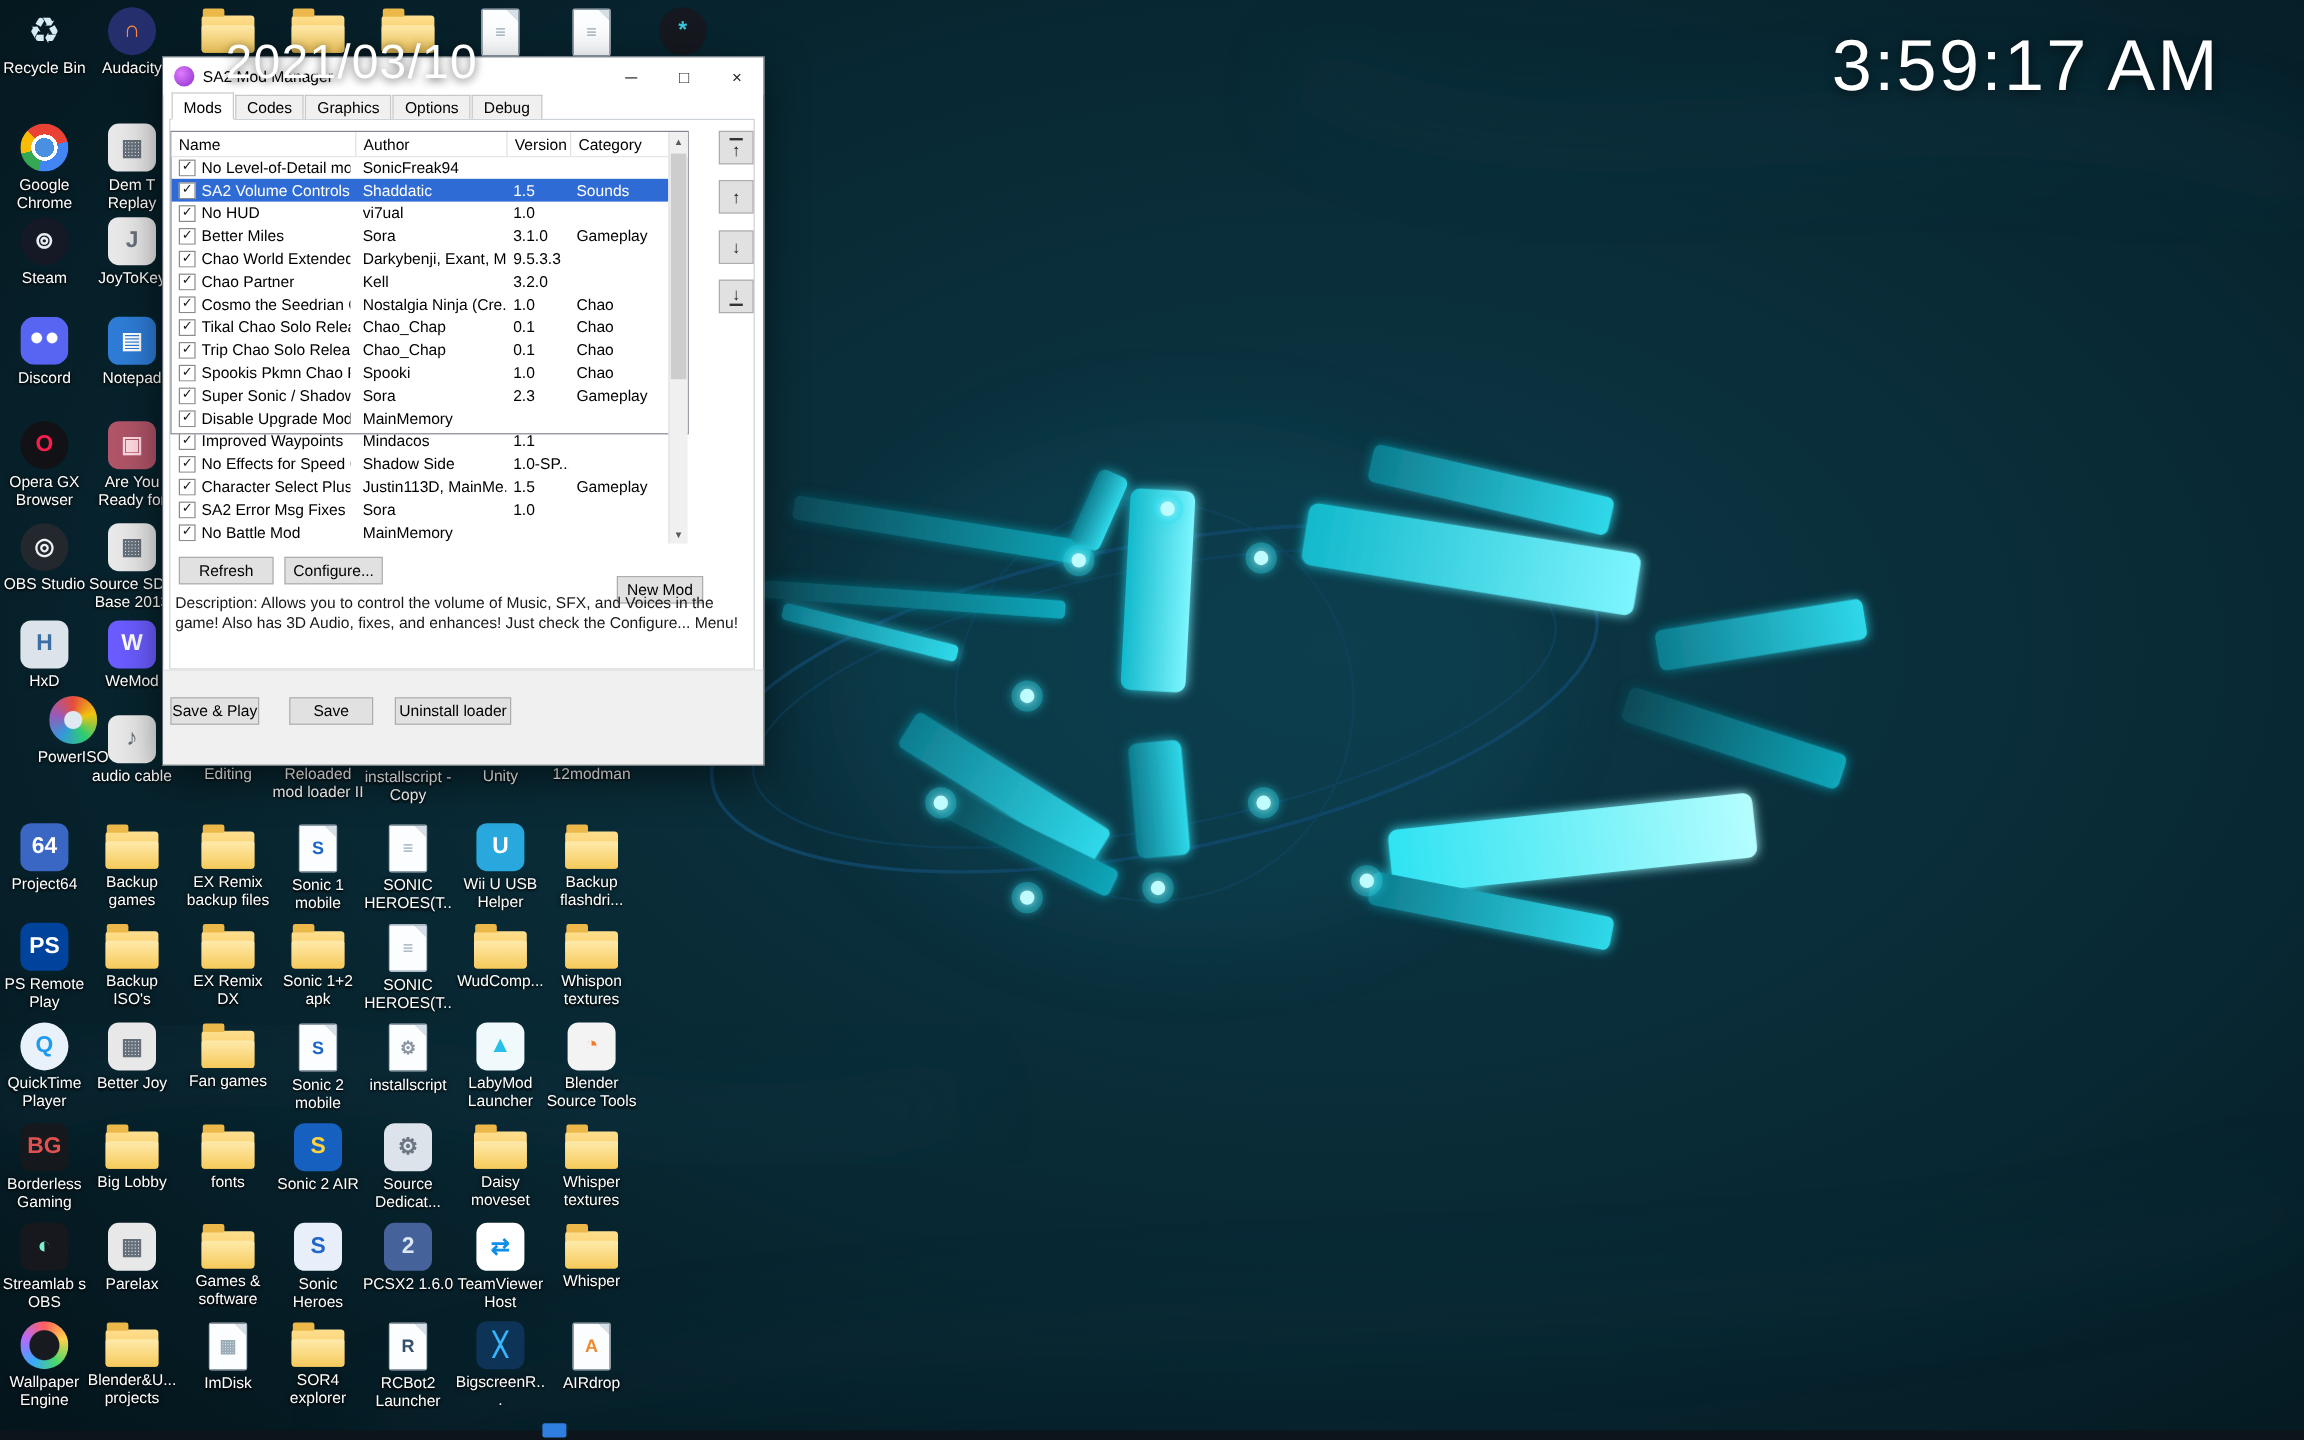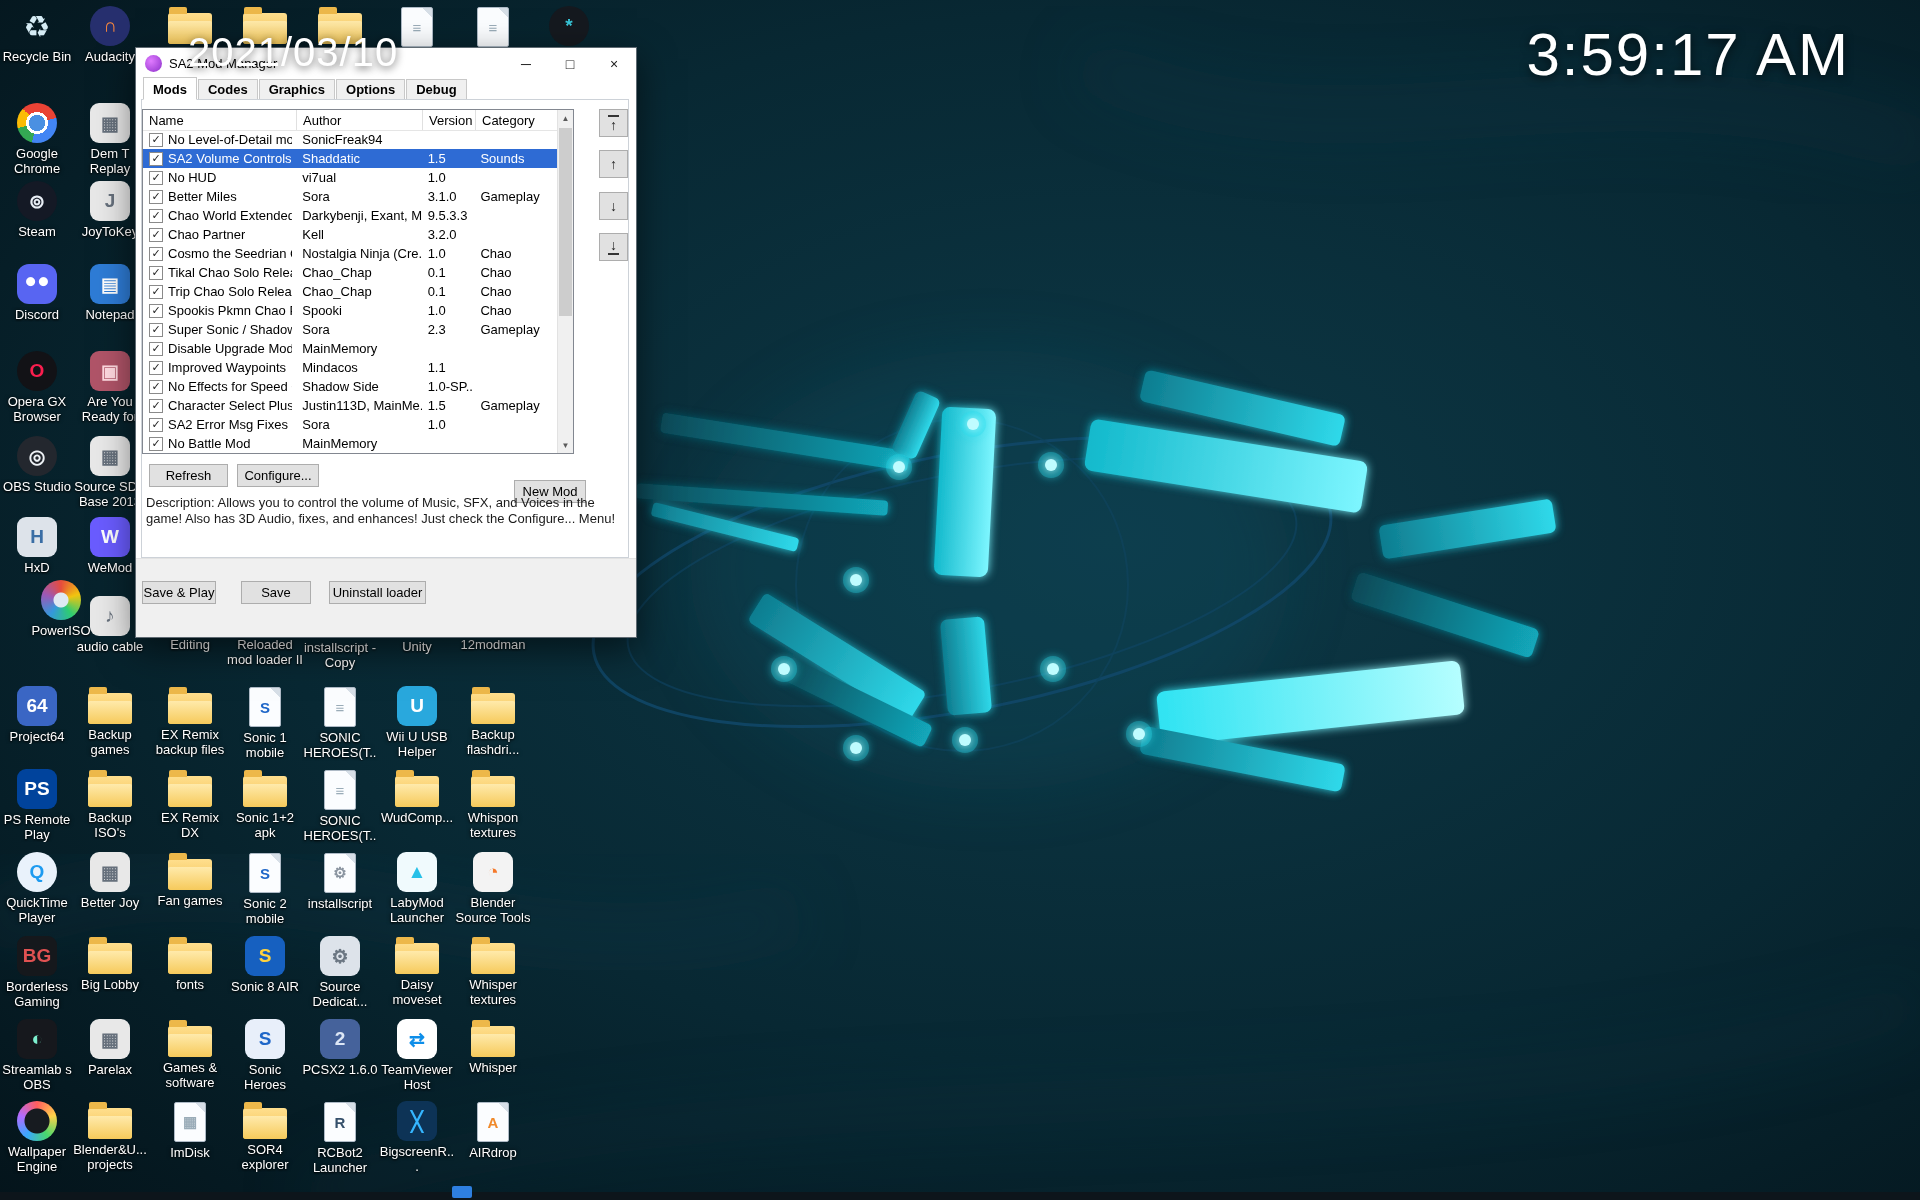--- a/index.html
+++ b/index.html
@@ -45,26 +45,26 @@
   .window{position:absolute;left:135px;top:47px;width:500px;height:589px;background:#fff;border:1px solid #5f6a72;
       box-shadow:0 12px 34px rgba(0,0,0,.55);z-index:10;font-size:13px;color:#000;}
   .titlebar{position:absolute;left:0;top:0;right:0;height:31px;display:flex;align-items:center;background:#fff;}
   .appico{width:17px;height:17px;border-radius:50%;margin:0 7px 0 9px;flex:none;
       background:radial-gradient(circle at 35% 35%,#e07bff,#8b2fc9);}
   .wtitle{font-size:13px;white-space:nowrap;}
   .winbtns{margin-left:auto;display:flex;height:100%;}
   .wb{width:44px;height:100%;display:flex;align-items:center;justify-content:center;font-size:14px;color:#222;}
 
   .tabs{position:absolute;left:7px;top:31px;height:20px;display:flex;align-items:flex-end;z-index:3;}
-  .tab{padding:2px 9px 2px;border:1px solid #c8c8c8;background:#f0f0f0;border-bottom:none;font-size:13px;margin-right:1px;font-weight:bold;}
+  .tab{padding:2px 9px 2px;border:1px solid #c8c8c8;background:#f0f0f0;border-bottom:none;font-size:13px;margin-right:1px;}
   .tab.sel{background:#fff;border-bottom:1px solid #fff;margin-bottom:-1px;padding-top:4px;}
 
   .tabpage{position:absolute;left:5px;top:51px;width:488px;height:459px;background:#fff;border:1px solid #cdd2d8;box-sizing:border-box;}
 
-  .modlist{position:absolute;left:6px;top:61px;width:432px;height:345px;border:1px solid #828790;background:#fff;box-sizing:border-box;}
+  .modlist{position:absolute;left:6px;top:61px;width:432px;height:253px;border:1px solid #828790;background:#fff;box-sizing:border-box;}
   .lheader{display:flex;height:20px;border-bottom:1px solid #e5e5e5;background:#fff;}
   .hcell{border-right:1px solid #e0e0e0;padding:3px 4px 0 6px;font-size:13px;box-sizing:border-box;white-space:nowrap;overflow:hidden;}
   .lrows{position:absolute;top:20px;left:0;width:414px;}
   .lrow{display:flex;height:19px;align-items:center;}
   .lrow.sel{background:#2e6bd4;color:#fff;}
   .lcell{padding:0 4px 0 6px;box-sizing:border-box;white-space:nowrap;overflow:hidden;font-size:13px;display:flex;align-items:center;}
   .cb{width:12px;height:12px;border:1px solid #8a8a8a;background:#fff;color:#1a1a1a;font-size:11px;line-height:11px;
       display:inline-flex;align-items:center;justify-content:center;margin-right:5px;flex:none;}
   .nm{white-space:nowrap;overflow:hidden;}
 
@@ -385,21 +385,21 @@
       <div class="dicon" style="left: 72px; top: 936px;">
         <div class="ik folder"></div>
         <div class="ilbl">Big Lobby</div>
       </div>
       <div class="dicon" style="left: 152px; top: 936px;">
         <div class="ik folder"></div>
         <div class="ilbl">fonts</div>
       </div>
       <div class="dicon" style="left: 227px; top: 936px;">
         <div class="ik app" style="background: rgb(22, 96, 192); color: rgb(255, 210, 62);">S</div>
-        <div class="ilbl">Sonic 8 AIR</div>
+        <div class="ilbl">Sonic 2 AIR</div>
       </div>
       <div class="dicon" style="left: 302px; top: 936px;">
         <div class="ik app" style="background: rgb(221, 227, 234); color: rgb(107, 118, 130);">⚙</div>
         <div class="ilbl">Source Dedicat...</div>
       </div>
       <div class="dicon" style="left: 379px; top: 936px;">
         <div class="ik folder"></div>
         <div class="ilbl">Daisy moveset</div>
       </div>
       <div class="dicon" style="left: 455px; top: 936px;">

